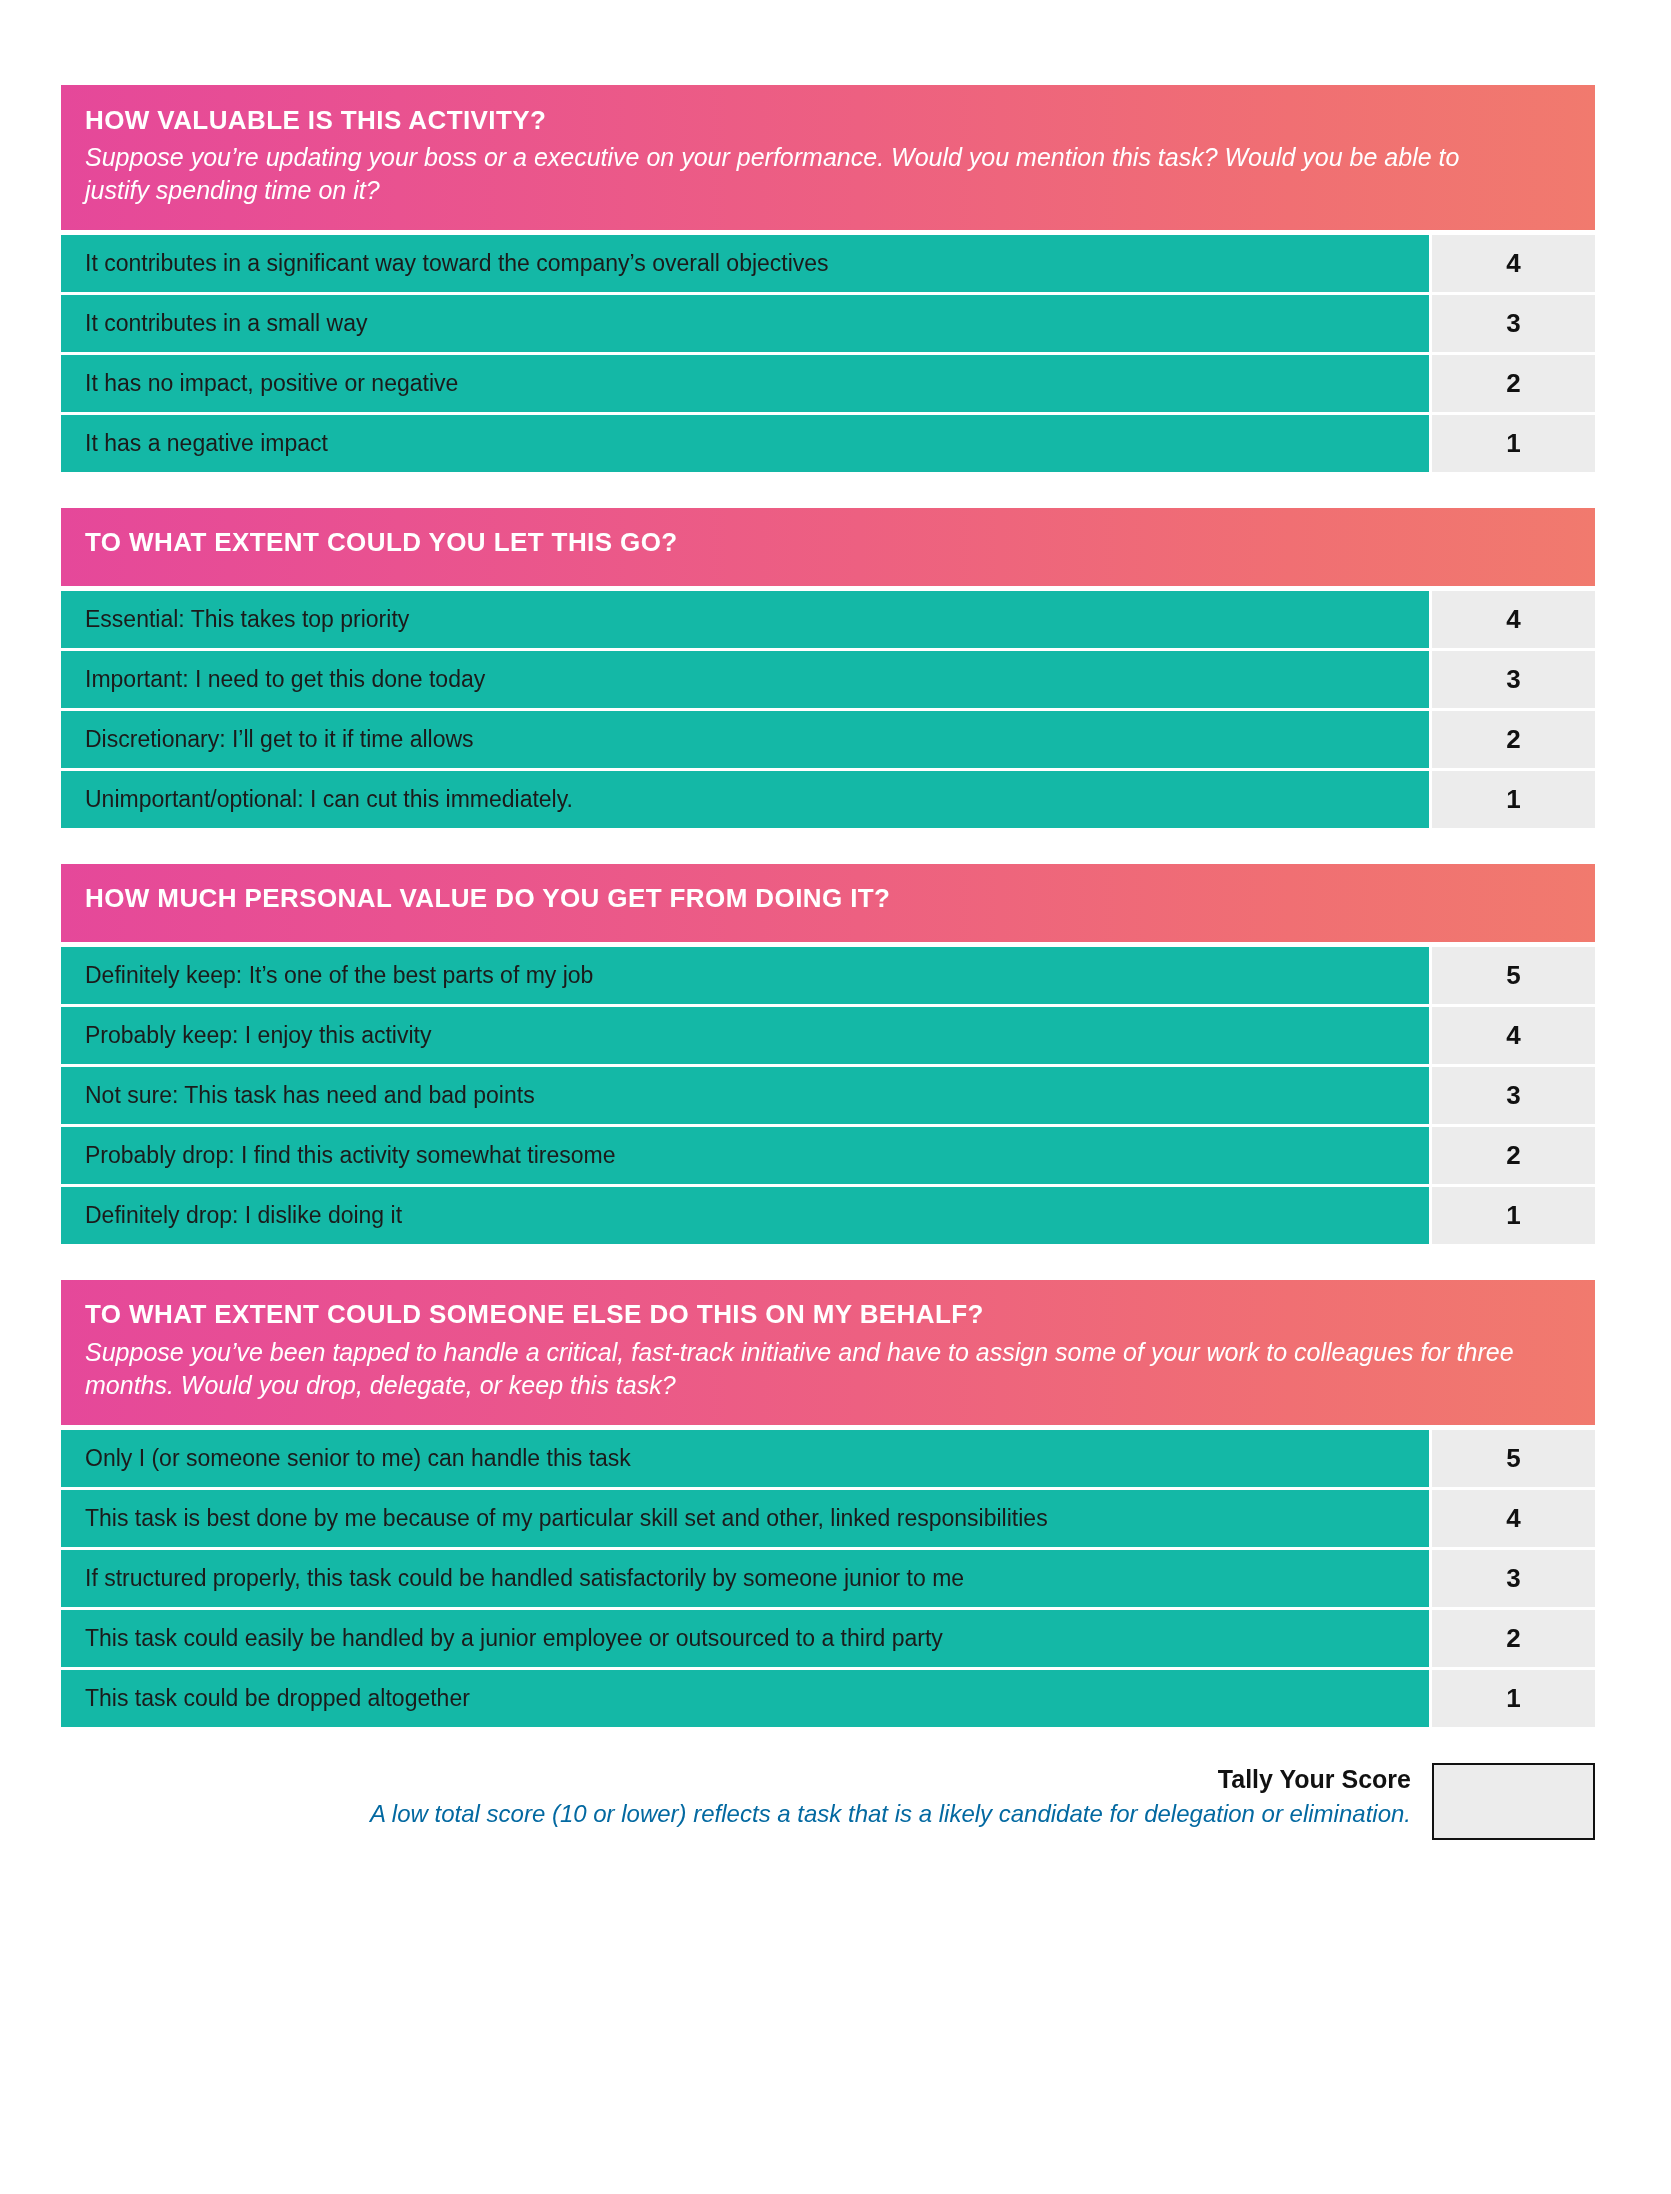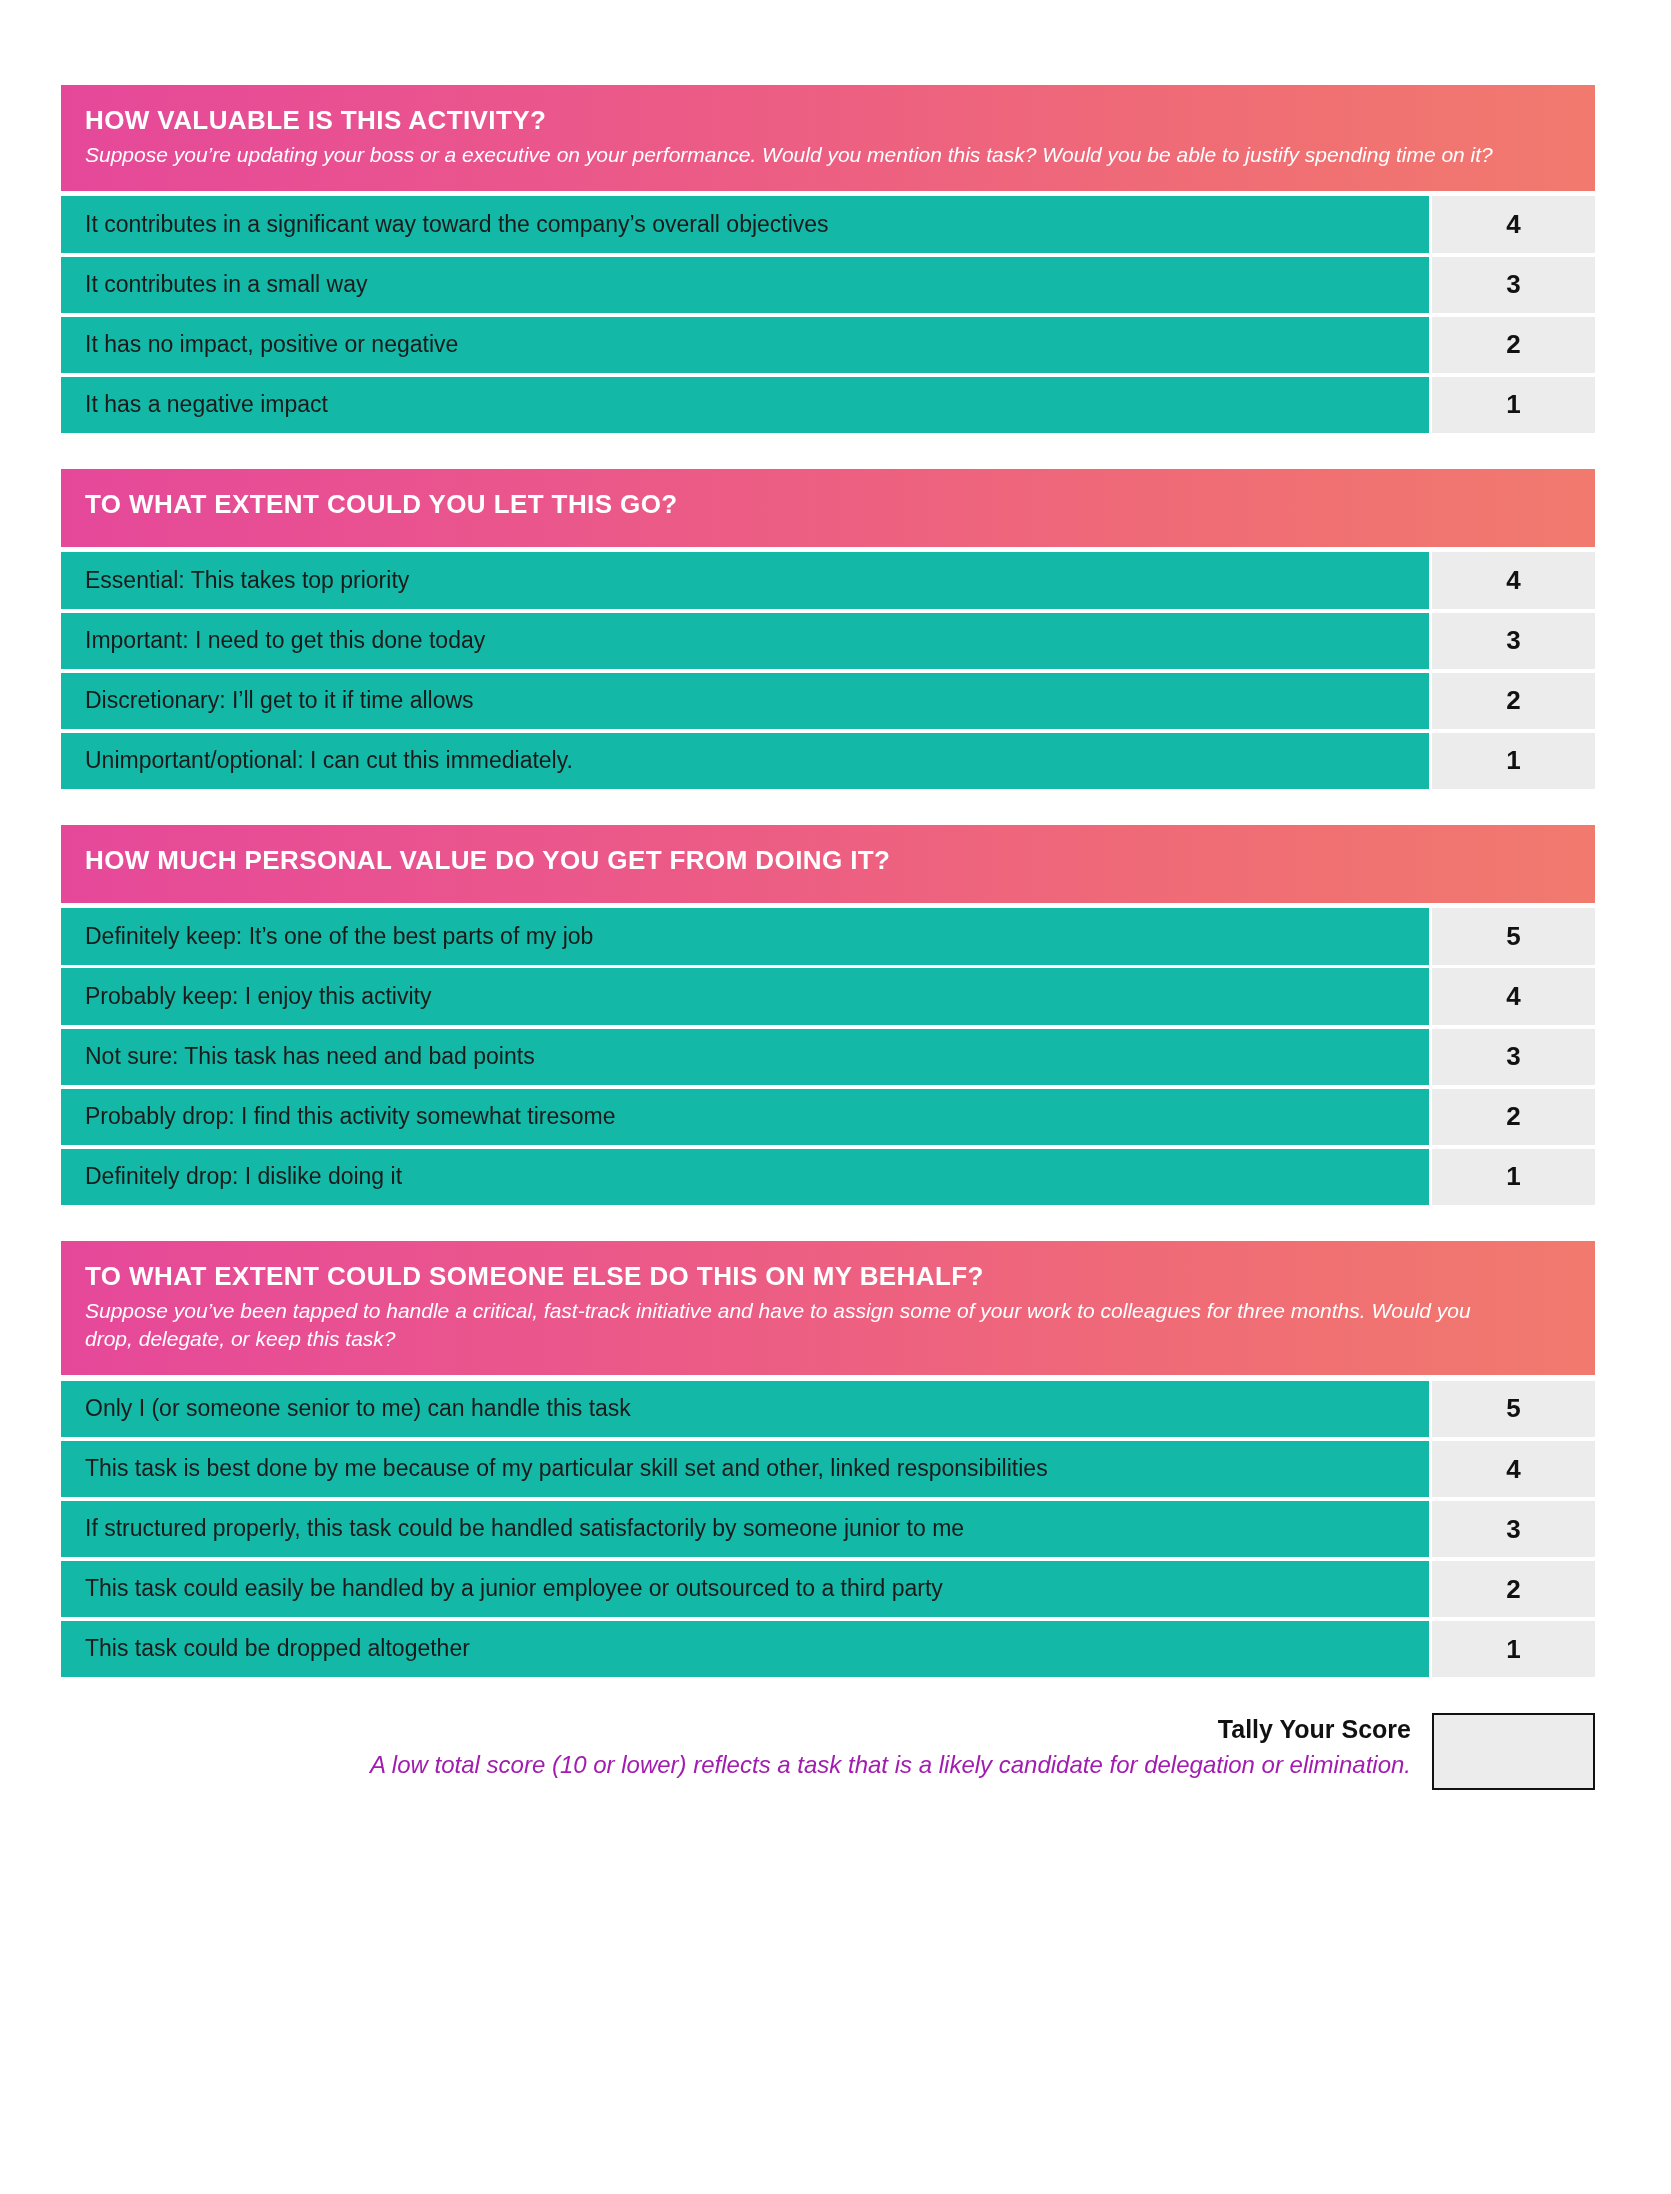--- a/index.html
+++ b/index.html
@@ -39,21 +39,21 @@
     font-size: 26px;
     font-weight: bold;
     letter-spacing: 0.4px;
     line-height: 1.18;
     font-stretch: condensed;
     margin: 0 0 5.6px 0;
     white-space: pre-wrap;
   }
   .band-sub {
     color: #ffffff;
-    font-size: 21px;
+    font-size: 25px;
     font-style: italic;
     font-weight: normal;
     line-height: 1.34;
     margin: 0;
     max-width: 1435px;
     white-space: pre-wrap;
   }
 
   
   .options {
@@ -112,21 +112,21 @@
   .tally-title {
     font-size: 25px;
     font-weight: bold;
     color: #111111;
     line-height: 1.3;
     margin: 0 0 2.8px 0;
   }
   .tally-note {
     font-size: 24px;
     font-style: italic;
-    color: #a21caf;
+    color: #0369a1;
     line-height: 1.3;
     margin: 0;
   }
   .tally-box {
     flex: 0 0 163px;
     height: 77px;
     background: #ececec;
     border: 2.1px solid #111111;
     box-sizing: border-box;
   }

